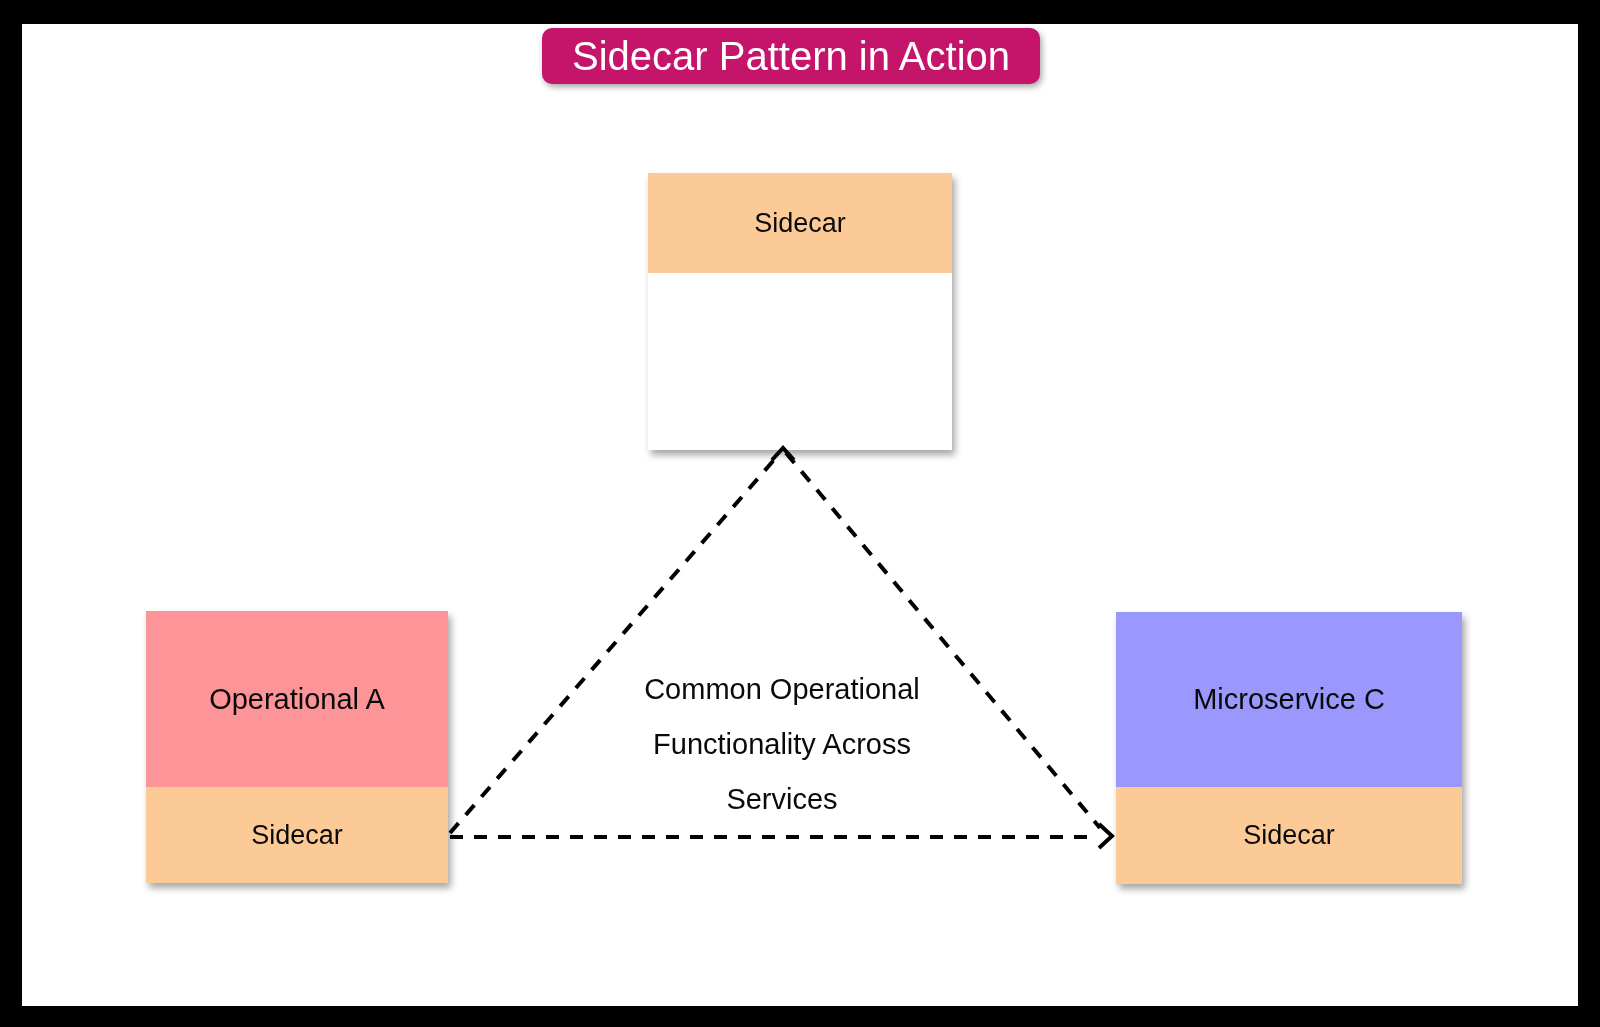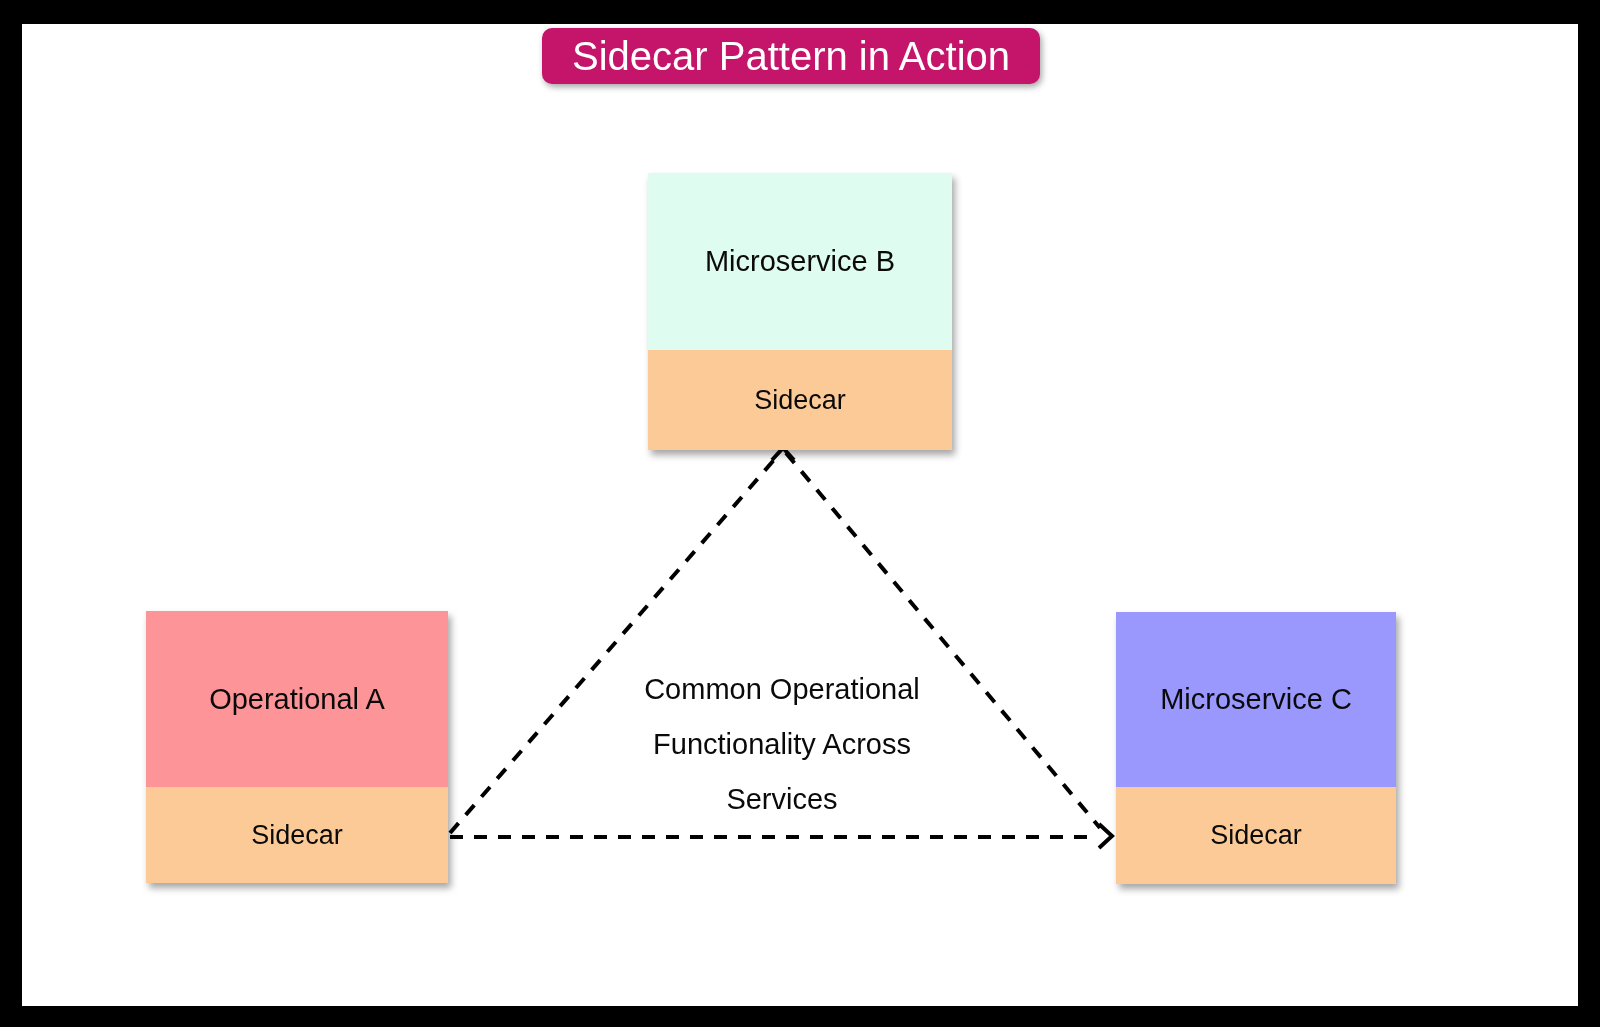--- a/index.html
+++ b/index.html
@@ -82,21 +82,21 @@
     font-size: 27px;
     color: var(--label_text, #000);
     background: var(--sidecar, #fbca97);
   }
   .box-a { left: 146px; top: 611px; width: 302px; height: 272px; }
   .box-a .service-body { height: 176px; background: var(--service_a, #fd9498); }
   .box-a .sidecar-section { height: 96px; }
   .box-b { left: 648px; top: 173px; width: 304px; height: 277px; }
   .box-b .service-body { height: 177px; background: var(--service_b, #defcef); }
   .box-b .sidecar-section { height: 100px; }
-  .box-c { left: 1116px; top: 612px; width: 280px; height: 272px; }
+  .box-c { left: 1116px; top: 612px; width: 346px; height: 272px; }
   .box-c .service-body { height: 175px; background: var(--service_c, #9a98fd); }
   .box-c .sidecar-section { height: 97px; }
   .center-label {
     position: absolute;
     left: 624px;
     top: 662px;
     width: 316px;
     text-align: center;
     font-size: 29px;
     line-height: 55px;
@@ -125,23 +125,20 @@
   <div class="service-box box-a">
     <div class="service-body">
       <span>Operational A</span>
     </div>
     <div class="sidecar-section">
       <span>Sidecar</span>
     </div>
   </div>
 
   <div class="service-box box-b">
-    <div class="service-body">
-      <span>Microservice B</span>
-    </div>
     <div class="sidecar-section">
       <span>Sidecar</span>
     </div>
   </div>
 
   <div class="service-box box-c">
     <div class="service-body">
       <span>Microservice C</span>
     </div>
     <div class="sidecar-section">

